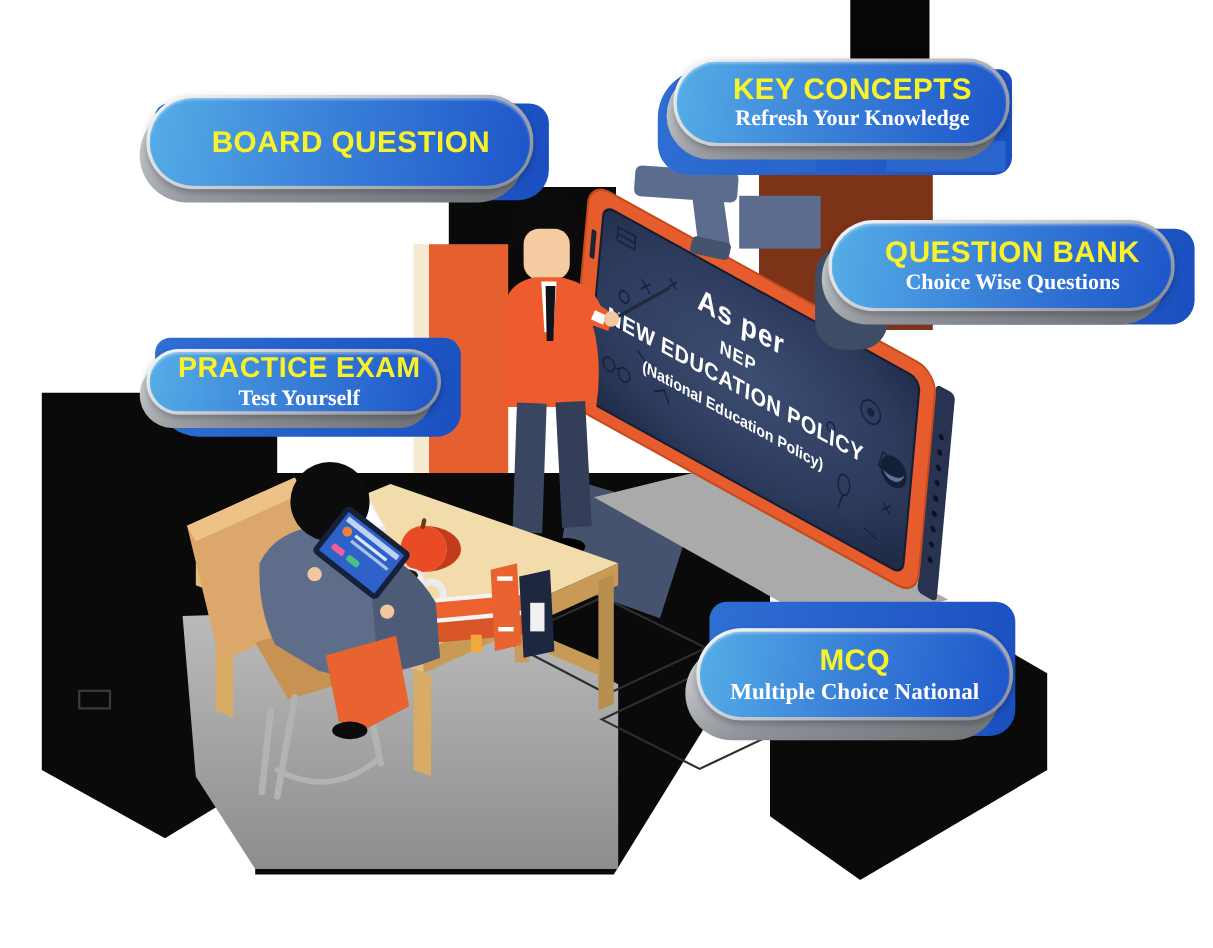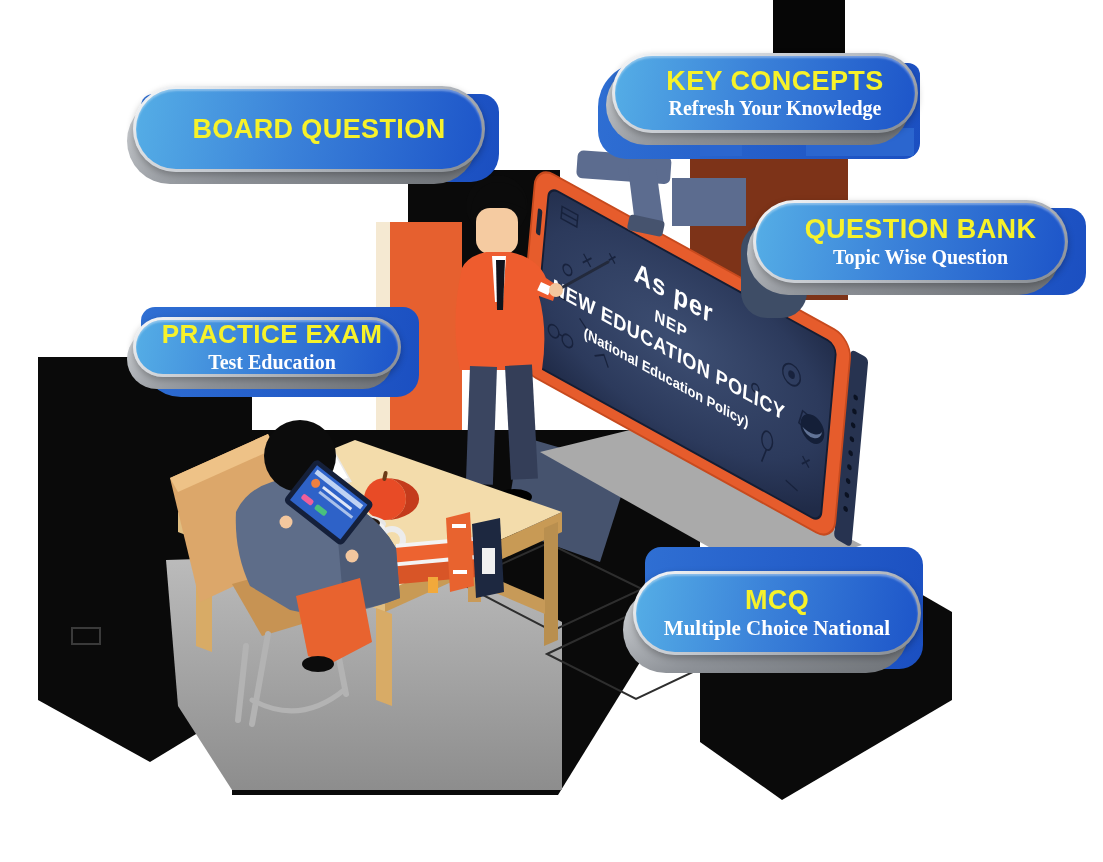--- a/index.html
+++ b/index.html
@@ -247,30 +247,30 @@
     <div class="b-sub">Refresh Your Knowledge</div>
   </div>
 </div>
 
 <div class="banner" id="b-qbank">
   <div class="blob"></div>
   <div class="bk"></div>
   <div class="sh"></div>
   <div class="pill">
     <div class="b-title">QUESTION BANK</div>
-    <div class="b-sub">Topic Wise Question</div>
+    <div class="b-sub">Choice Wise Questions</div>
   </div>
 </div>
 
 <div class="banner" id="b-practice">
   <div class="bk"></div>
   <div class="sh"></div>
   <div class="pill">
     <div class="b-title">PRACTICE EXAM</div>
-    <div class="b-sub">Test Education</div>
+    <div class="b-sub">Test Yourself</div>
   </div>
 </div>
 
 <div class="banner" id="b-mcq">
   <div class="bk"></div>
   <div class="sh"></div>
   <div class="pill">
     <div class="b-title">MCQ</div>
     <div class="b-sub">Multiple Choice National</div>
   </div>

